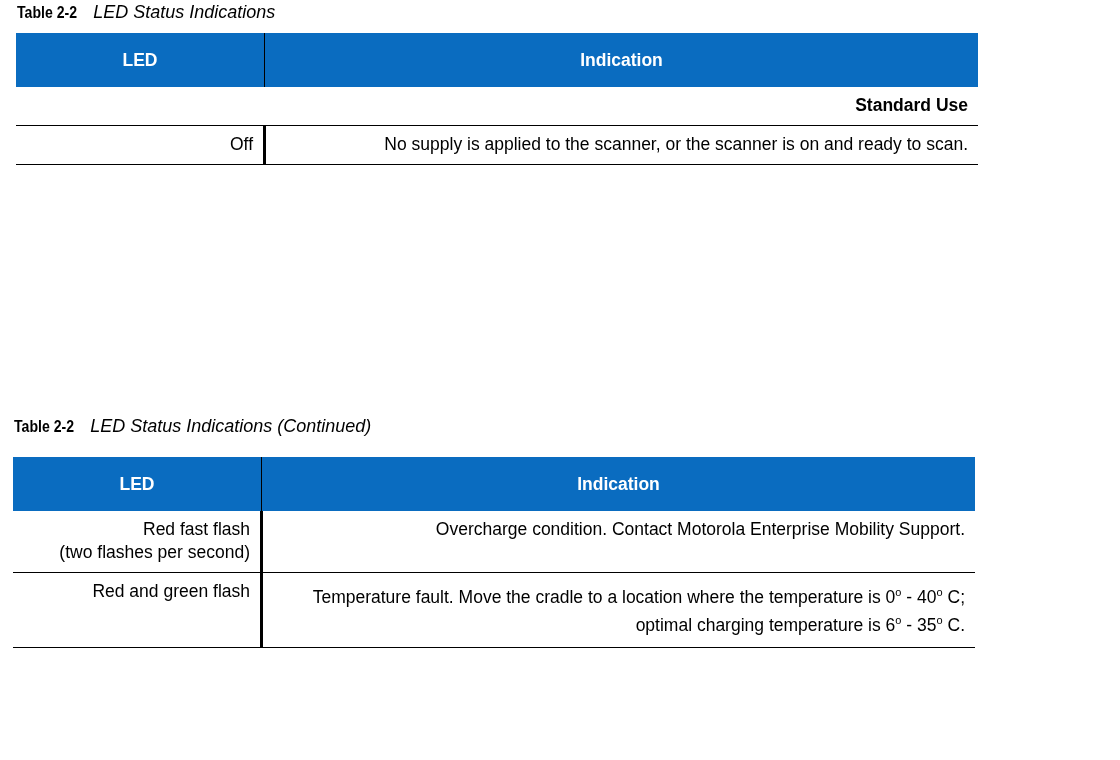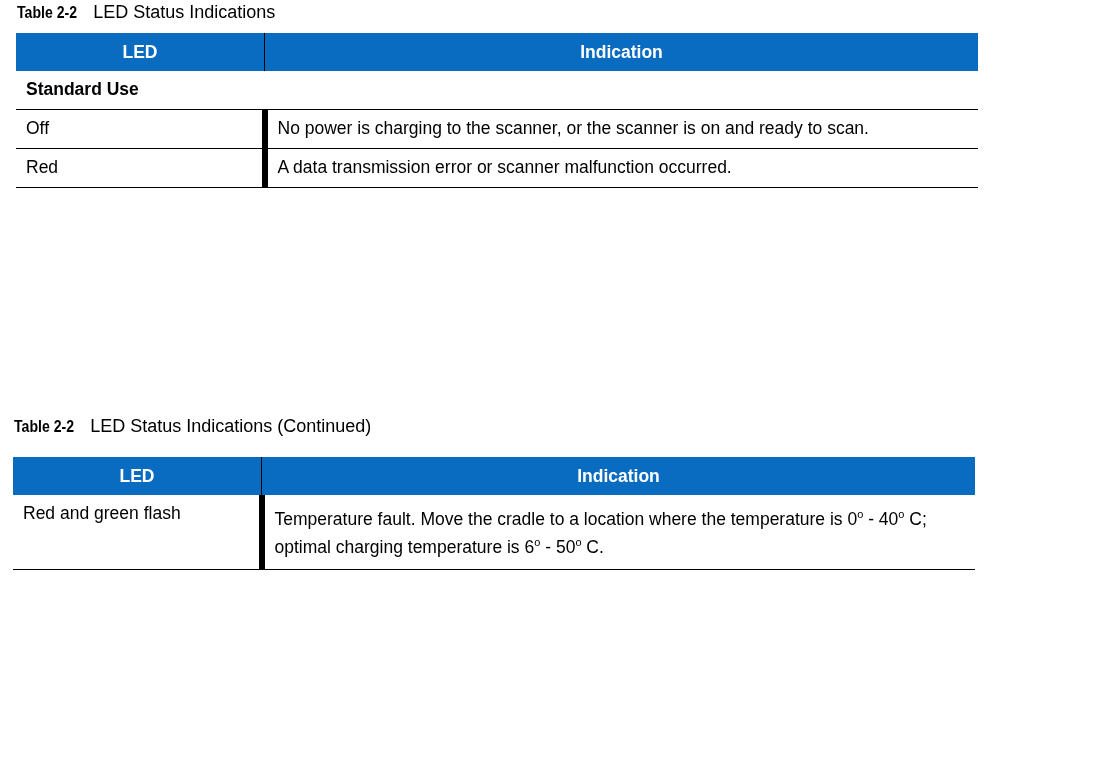--- a/index.html
+++ b/index.html
@@ -1,24 +1,24 @@
 <!DOCTYPE html>
 <html><head>
 <meta charset="utf-8">
 <style>
   html, body { margin:0; padding:0; background:#ffffff; }
   body { width:1120px; height:760px; position:relative; overflow:hidden; font-family:"Liberation Sans", sans-serif; color:#000; }
   .caption { position:absolute; font-size:18px; white-space:nowrap; }
   .caption .num { font-weight:bold; font-size:16px; transform:scaleX(0.88); display:inline-block; transform-origin:left; margin-right:-6px; }
-  .caption .title { margin-left:14px; }
+  .caption .title { font-style:italic; margin-left:14px; }
   table { position:absolute; border-collapse:collapse; font-size:17.5px; }
-  th { background:#0a6cc0; color:#fff; font-weight:bold; height:38px; padding:0; text-align:center; }
+  th { background:#0a6cc0; color:#fff; font-weight:bold; height:54px; padding:0; text-align:center; }
   th.c1 { border-right:1px solid #000; }
-  td { vertical-align:top; padding:7px 10px 8px 10px; border-bottom:1px solid #000; line-height:23px; }
-  td.c1 { border-right:6px solid #000000; }
+  td { vertical-align:top; padding:7px 10px 8px 10px; border-bottom:1px solid #000; line-height:23px;text-align:right; }
+  td.c1 { border-right:3px solid #000000; }
   tr.section td { font-weight:bold; border-right:none; }
   sup { font-size:11px; vertical-align:7px; line-height:0; }
 </style>
 </head>
 <body>
 
 <div class="caption" style="left:17px;top:2px;">
   <span class="num">Table 2-2</span><span class="title">LED Status Indications</span>
 </div>
 
@@ -26,37 +26,37 @@
   <tbody>
       <tr>
     <th class="c1" style="width:248px;">LED</th>
     <th>Indication</th>
   </tr>
   <tr class="section">
     <td colspan="2">Standard Use</td>
   </tr>
   <tr>
     <td class="c1">Off</td>
-    <td>No power is charging to the scanner, or the scanner is on and ready to scan.</td>
-  </tr>
-  <tr>
-    <td class="c1">Red</td>
-    <td>A data transmission error or scanner malfunction occurred.</td>
+    <td>No supply is applied to the scanner, or the scanner is on and ready to scan.</td>
   </tr>
 </tbody>
   </table>
 
 <div class="caption" style="left:14px;top:416px;">
   <span class="num">Table 2-2</span><span class="title">LED Status Indications (Continued)</span>
 </div>
 
 <table style="left:13px;top:457px;width:962px;">
   <tbody>
       <tr>
     <th class="c1" style="width:248px;">LED</th>
     <th>Indication</th>
   </tr>
   <tr>
+    <td class="c1"><span>Red fast flash</span><br><span>(two flashes per second)</span></td>
+    <td>Overcharge condition. Contact Motorola Enterprise Mobility Support.</td>
+  </tr>
+  <tr>
     <td class="c1" style="height:55px;">Red and green flash</td>
-    <td style="padding-top:10px;line-height:28px;"><span>Temperature fault. Move the cradle to a location where the temperature is 0</span><sup>o</sup><span> - 40</span><sup>o</sup><span> C;</span><br><span>optimal charging temperature is 6</span><sup>o</sup><span> - 50</span><sup>o</sup><span> C.</span></td>
+    <td style="padding-top:10px;line-height:28px;"><span>Temperature fault. Move the cradle to a location where the temperature is 0</span><sup>o</sup><span> - 40</span><sup>o</sup><span> C;</span><br><span>optimal charging temperature is 6</span><sup>o</sup><span> - 35</span><sup>o</sup><span> C.</span></td>
   </tr>
 </tbody>
   </table>
 
 </body></html>

